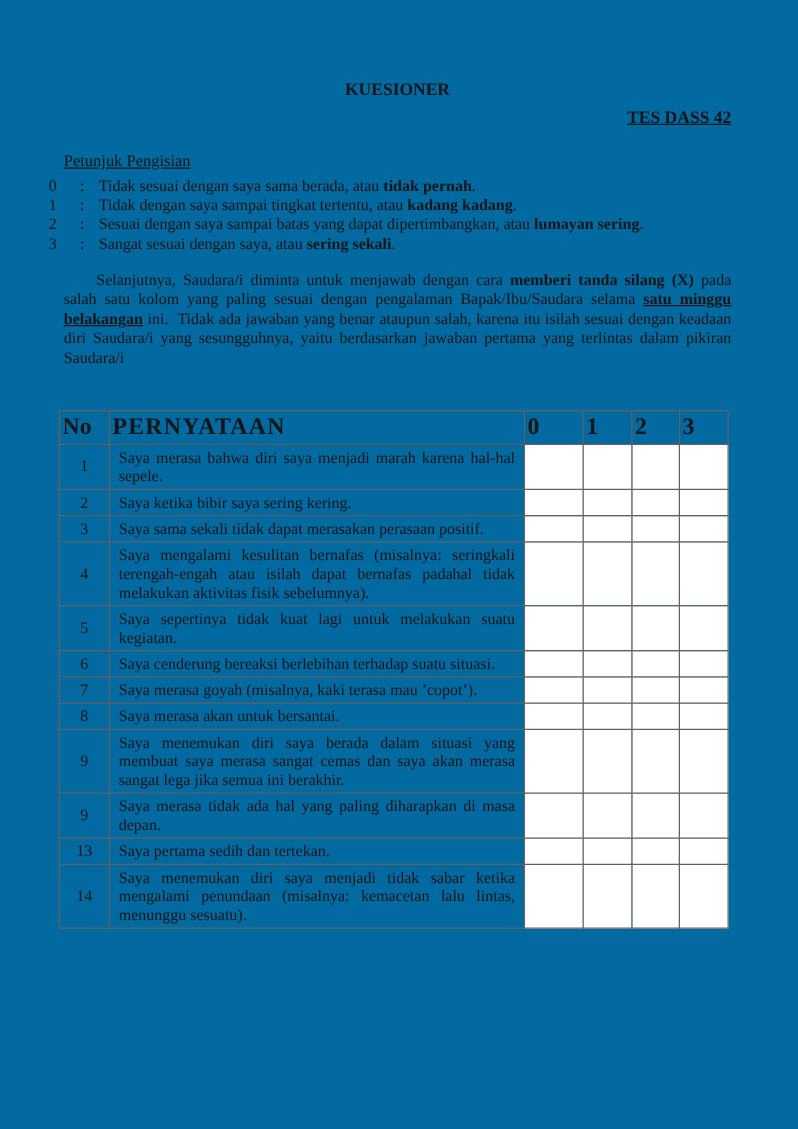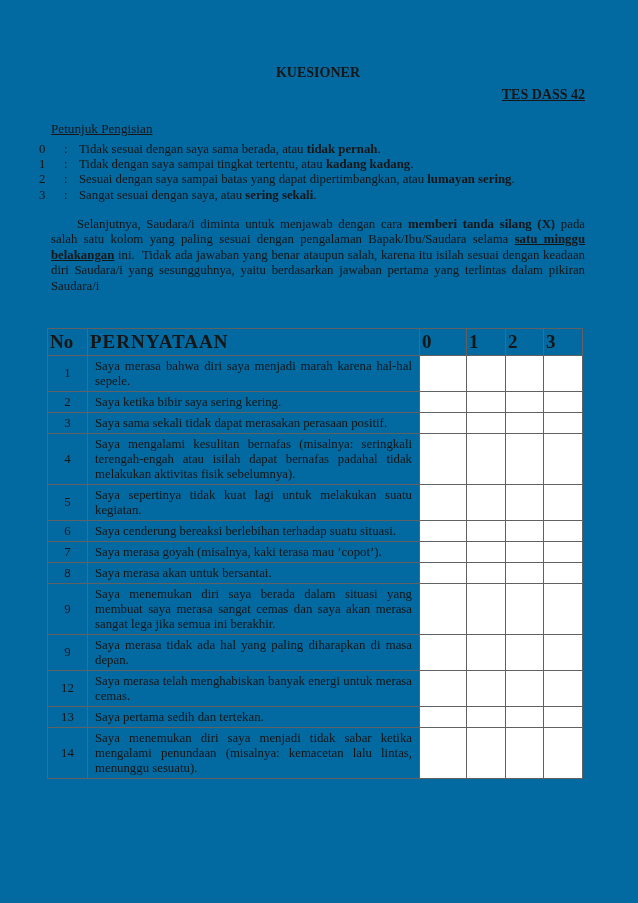--- a/index.html
+++ b/index.html
@@ -196,28 +196,20 @@
         </tr>
         <tr>
           <td class="no-cell">9</td>
           <td class="stmt-cell">Saya merasa tidak ada hal yang paling diharapkan di masa depan.</td>
           <td class="answer-cell"></td>
           <td class="answer-cell"></td>
           <td class="answer-cell"></td>
           <td class="answer-cell"></td>
         </tr>
         <tr>
-          <td class="no-cell">12</td>
-          <td class="stmt-cell">Saya merasa telah menghabiskan banyak energi untuk merasa cemas.</td>
-          <td class="answer-cell"></td>
-          <td class="answer-cell"></td>
-          <td class="answer-cell"></td>
-          <td class="answer-cell"></td>
-        </tr>
-        <tr>
           <td class="no-cell">13</td>
           <td class="stmt-cell">Saya pertama sedih dan tertekan.</td>
           <td class="answer-cell"></td>
           <td class="answer-cell"></td>
           <td class="answer-cell"></td>
           <td class="answer-cell"></td>
         </tr>
         <tr>
           <td class="no-cell">14</td>
           <td class="stmt-cell">Saya menemukan diri saya menjadi tidak sabar ketika mengalami penundaan (misalnya: kemacetan lalu lintas, menunggu sesuatu).</td>

